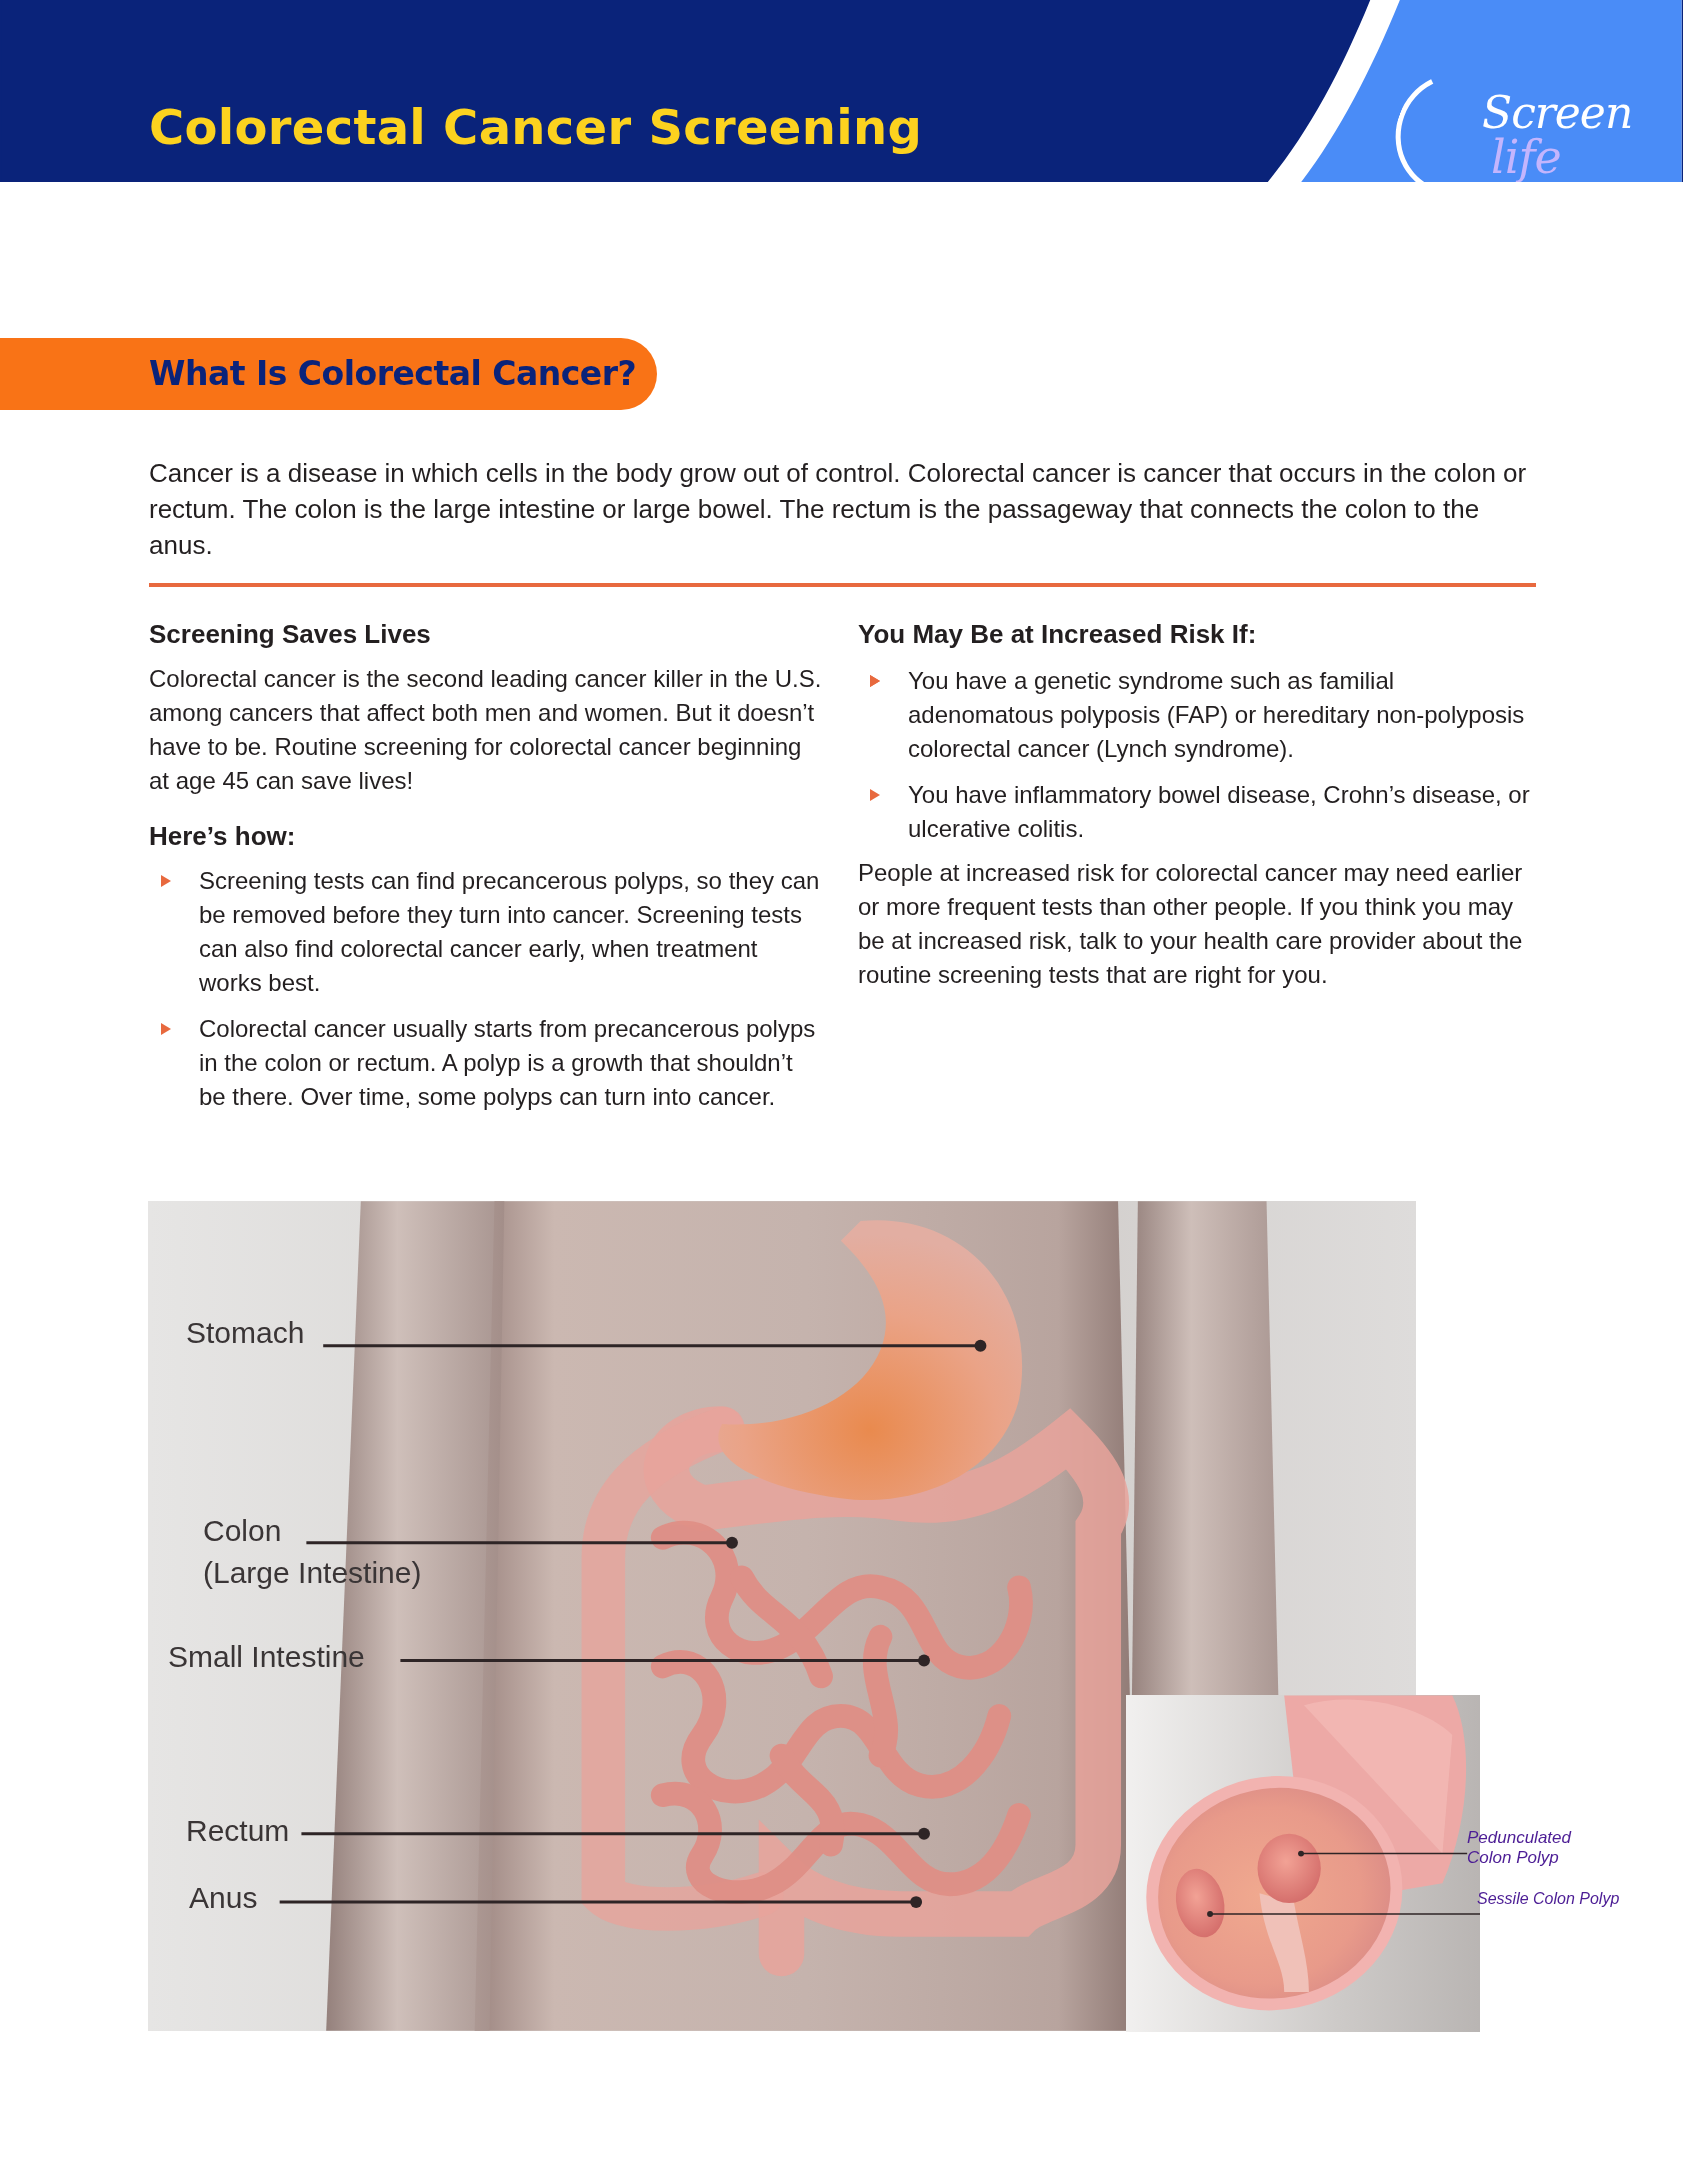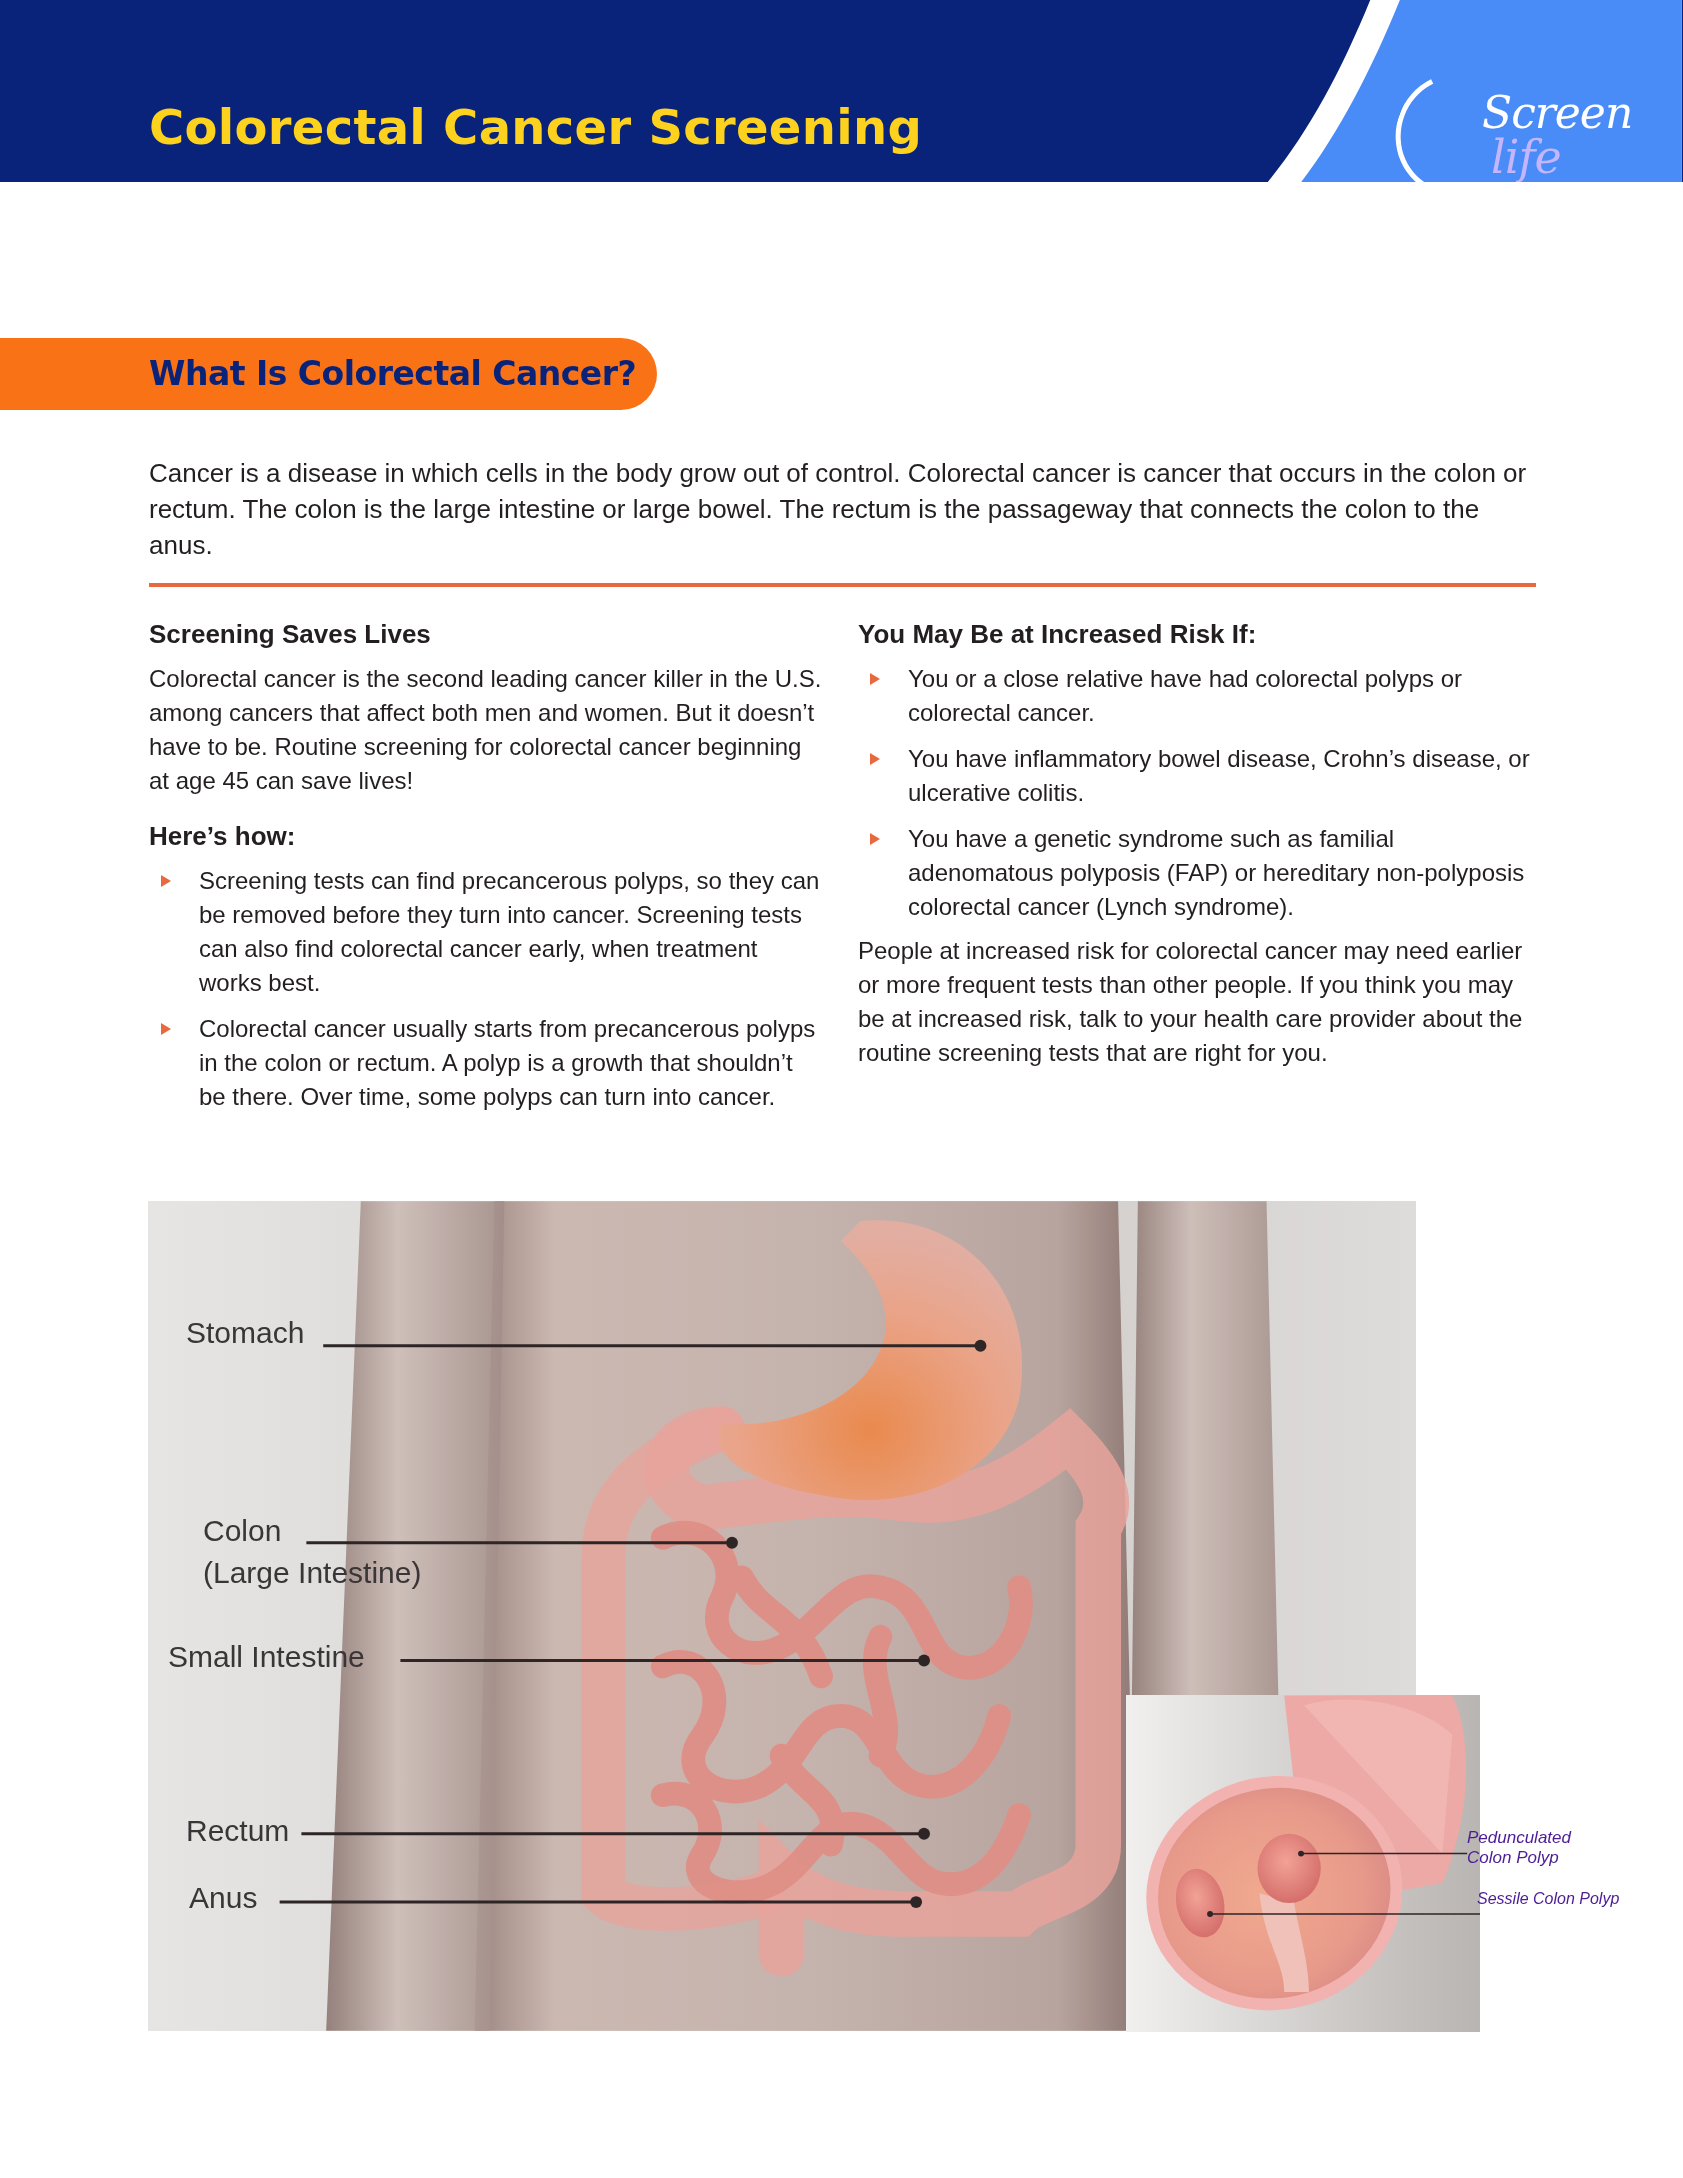--- a/index.html
+++ b/index.html
@@ -142,29 +142,28 @@
       <span>Colorectal cancer usually starts from precancerous polyps in the colon or rectum. A polyp is a growth that shouldn’t be there.  Over time, some polyps can turn into cancer.</span>
     </li>
   </ul>
 </div>
 
 <div class="col col-right">
   <div class="h3">You May Be at Increased Risk If:</div>
   <ul class="bullets">
     <li>
       <span class="tri"></span>
-      <span>You or a close relative have had colorectal polyps or colorectal cancer.</span>
+    </li>
+    <li>
+      <span class="tri"></span>
+      <span>You have a genetic syndrome such as familial adenomatous polyposis (FAP) or hereditary non-polyposis colorectal cancer (Lynch syndrome).</span>
     </li>
     <li>
       <span class="tri"></span>
       <span>You have inflammatory bowel disease, Crohn’s disease, or ulcerative colitis.</span>
-    </li>
-    <li>
-      <span class="tri"></span>
-      <span>You have a genetic syndrome such as familial adenomatous polyposis (FAP) or hereditary non-polyposis colorectal cancer (Lynch syndrome).</span>
     </li>
   </ul>
   <p class="p after">People at increased risk for colorectal cancer may need earlier or more frequent tests than other people. If you think you may be at increased risk, talk to your health care provider about the routine screening tests that are right for you.</p>
 </div>
 
 <div class="illus">
   <svg width="1268" height="830" viewBox="0 0 1281 838">
     <defs>
       <linearGradient id="torso" x1="0" x2="1" y1="0" y2="0">
         <stop offset="0" stop-color="#9c8580"></stop>

